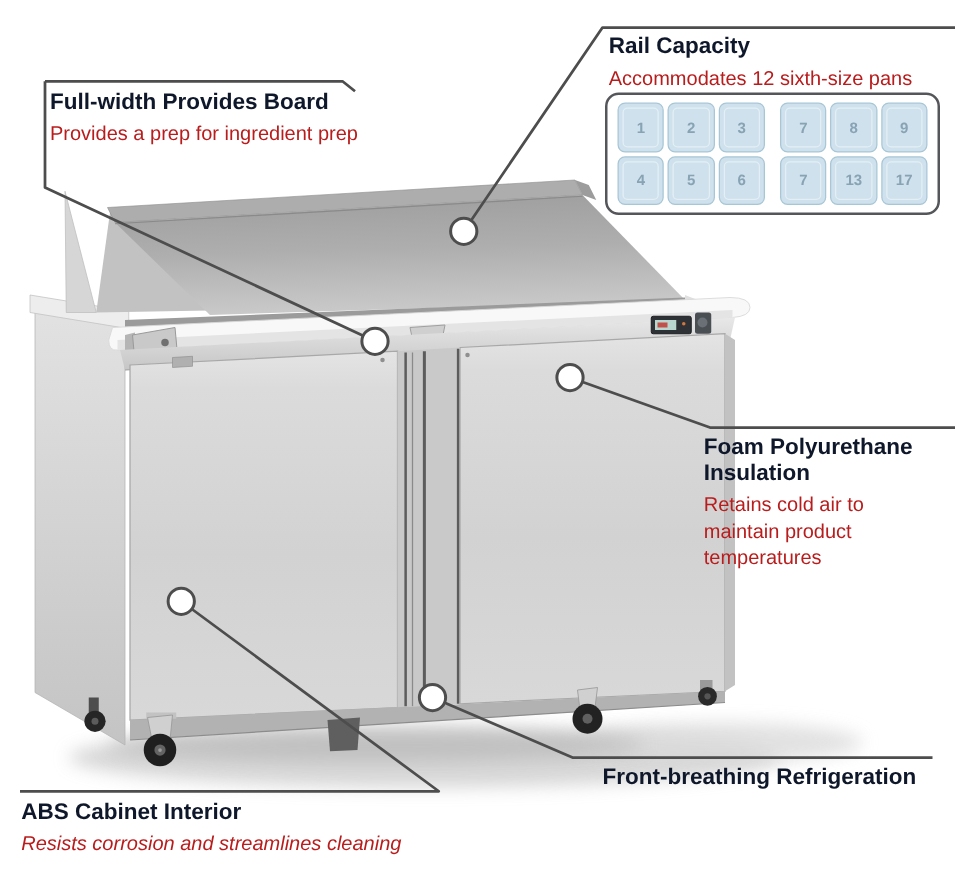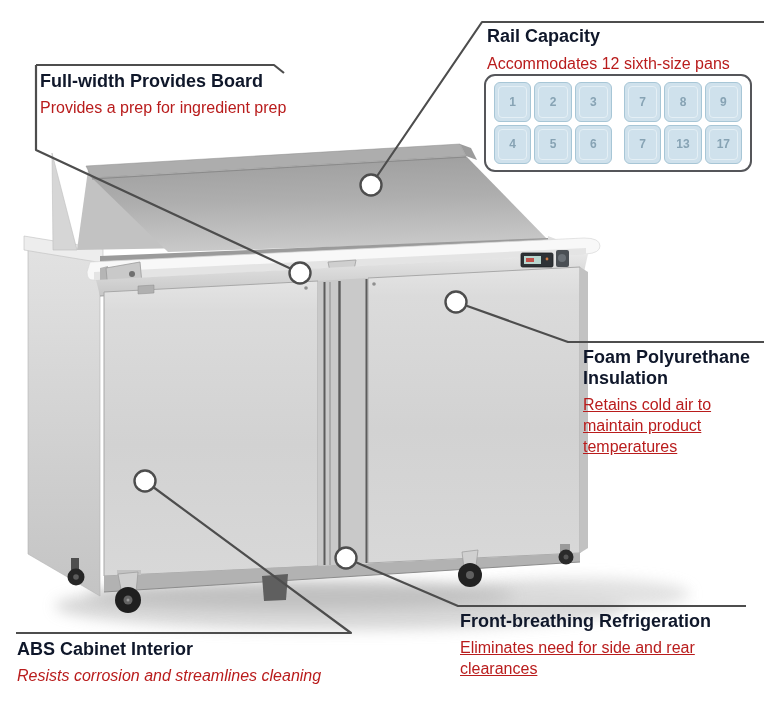--- a/index.html
+++ b/index.html
@@ -4,21 +4,21 @@
 <style>
   html,body{margin:0;padding:0;background:#ffffff;}
   .stage{position:relative;width:770px;height:710px;background:#ffffff;overflow:hidden;
          font-family:"Liberation Sans",sans-serif;}
   .art{position:absolute;left:0;top:0;}
   .callout{position:absolute;}
   .callout h3{margin:0 0 5px 0;font-size:18px;line-height:21px;font-weight:bold;color:#0f172a;}
   .callout p{margin:0;font-size:16px;line-height:22px;color:#b91c1c;}
   .callout.abs p{white-space:nowrap;font-style:italic;}
   .callout.rail h3{margin-bottom:6px;}
-  .callout.foam p,.callout.front p{line-height:21px;text-decoration:underline;}
+  .callout.foam p,.callout.front p{line-height:21px;}
   
   .pan-box{position:absolute;left:484px;top:74px;width:268px;height:98px;box-sizing:border-box;
            background:#ffffff;border:2px solid #55565a;border-radius:11px;
            display:flex;gap:12px;padding:6px 8px;}
   .pan-group{flex:1;display:grid;grid-template-columns:repeat(3,1fr);grid-template-rows:repeat(2,1fr);gap:3px;}
   .pan{position:relative;background:#cfe1ec;border:1px solid #a7c6d6;border-radius:6px;
        display:flex;align-items:center;justify-content:center;
        color:#87a3b4;font-weight:bold;font-size:12px;}
   .pan::after{content:"";position:absolute;inset:3px;border:1px solid #e4eff5;border-radius:4px;pointer-events:none;}
 </style>
@@ -207,28 +207,27 @@
         </div>
       <div class="pan">
           <span>13</span>
         </div>
       <div class="pan">
           <span>17</span>
         </div>
     </div>
   </div>
 
-  <div class="callout foam" style="left:583px;top:347px;width:186px;">
+  <div class="callout foam" style="left:563px;top:347px;width:186px;">
     <h3>Foam Polyurethane Insulation</h3>
     <p>Retains cold air to maintain product temperatures</p>
   </div>
 
   <div class="callout abs" style="left:17px;top:639px;width:420px;">
     <h3>ABS Cabinet Interior</h3>
     <p>Resists corrosion and streamlines cleaning</p>
   </div>
 
-  <div class="callout front" style="left:460px;top:611px;width:295px;">
+  <div class="callout front" style="left:460px;top:611px;width:295px;text-align:center;">
     <h3>Front-breathing Refrigeration</h3>
-    <p>Eliminates need for side and rear clearances</p>
   </div>
 
 </div>
 
 </body></html>

